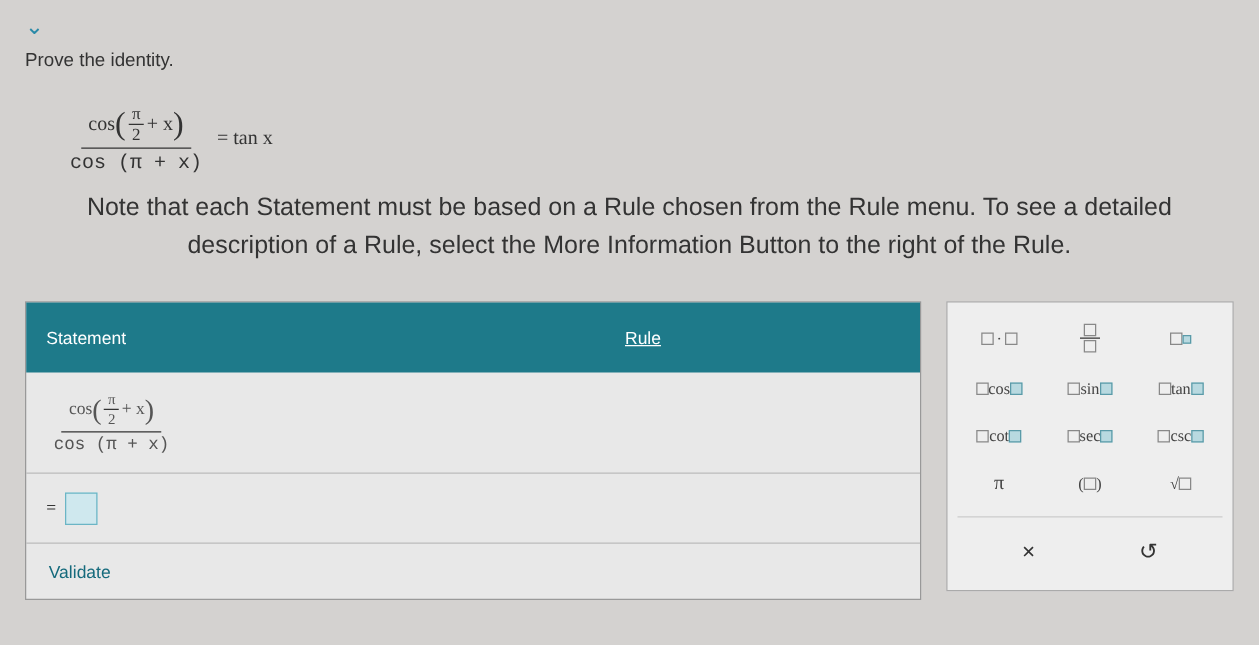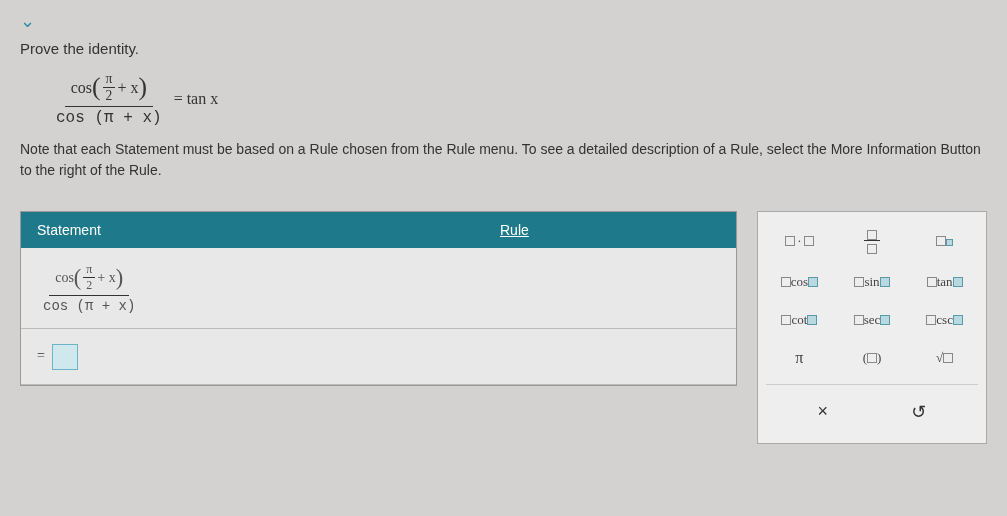--- a/index.html
+++ b/index.html
@@ -12,21 +12,21 @@
     }
     .chevron {
       color: #2a8aa8;
       font-size: 18px;
       margin-bottom: 8px;
       cursor: pointer;
       display: inline-block;
     }
     .prompt-text {
       font-size: 15px;
-      margin-bottom: 12px;
+      margin-bottom: 24px;
     }
     .equation {
       font-family: 'Times New Roman', serif;
       font-size: 16px;
       margin: 10px 0 10px 30px;
       display: flex;
       align-items: center;
       gap: 6px;
     }
     .frac {
@@ -53,39 +53,40 @@
       vertical-align: middle;
       margin: 0 2px;
     }
     .small-frac-num { border-bottom: 1px solid #333; padding: 0 3px; }
     .small-frac-den { padding: 0 3px; }
     .paren {
       font-size: 1.6em;
       line-height: 0.8;
     }
     .note-text {
-      font-size: 14px;
+      font-size: 20px;
       line-height: 1.5;
       margin: 10px 0 30px 0;
+      text-align: center;
     }
     .work-area {
       display: flex;
       gap: 20px;
       align-items: flex-start;
     }
     .proof-panel {
       flex: 1;
       border: 1px solid #999;
       background: #e8e8e8;
     }
     .panel-header {
       background: #1e7a8a;
       color: #fff;
       display: flex;
-      padding: 10px 16px;
+      padding: 20px 16px;
       font-size: 14px;
     }
     .h-stmt { flex: 1; }
     .h-rule { width: 220px; text-decoration: underline; }
     .panel-row {
       border-bottom: 1px solid #bbb;
       padding: 12px 16px;
       display: flex;
       align-items: center;
       min-height: 56px;
@@ -223,20 +224,21 @@
       <div class="rule-col"></div>
     </div>
 
     <div class="panel-row">
       <div class="stmt-col">
         <span>=</span>
         <span class="answer-box"></span>
       </div>
     </div>
 
+    <div class="validate-row">Validate</div>
   </div>
 
   <div class="palette">
     <div class="palette-grid">
       <button class="pal-btn">
         <span class="placeholder-sq"></span>
           <span style="margin:0 2px;">·</span>
           <span class="placeholder-sq"></span>
       </button>
       <button class="pal-btn">

